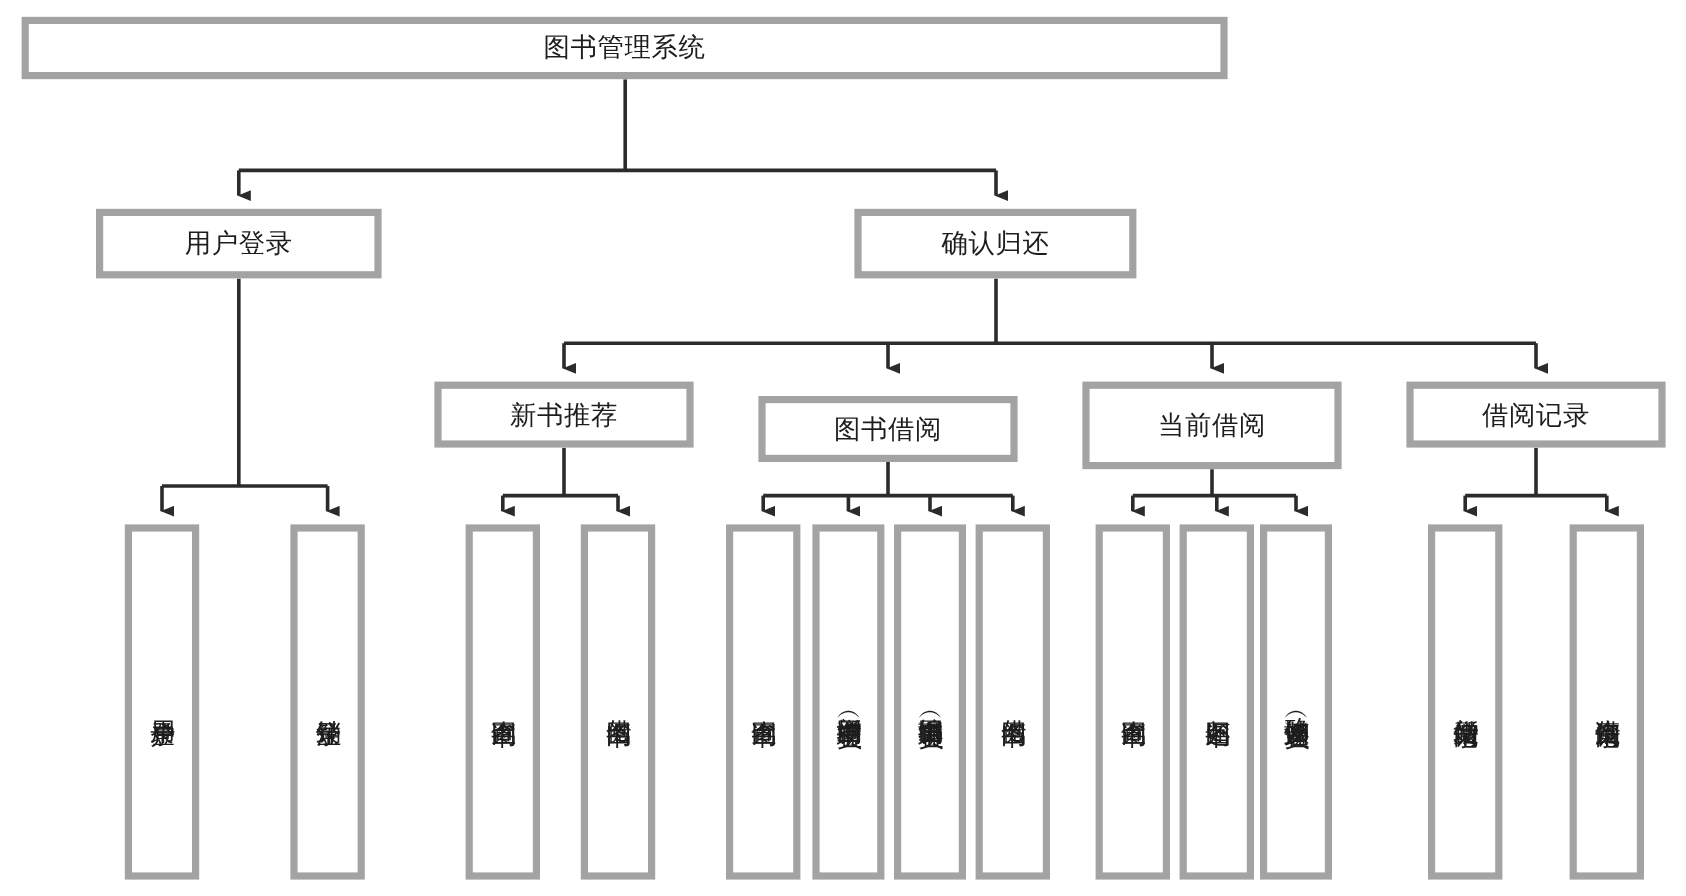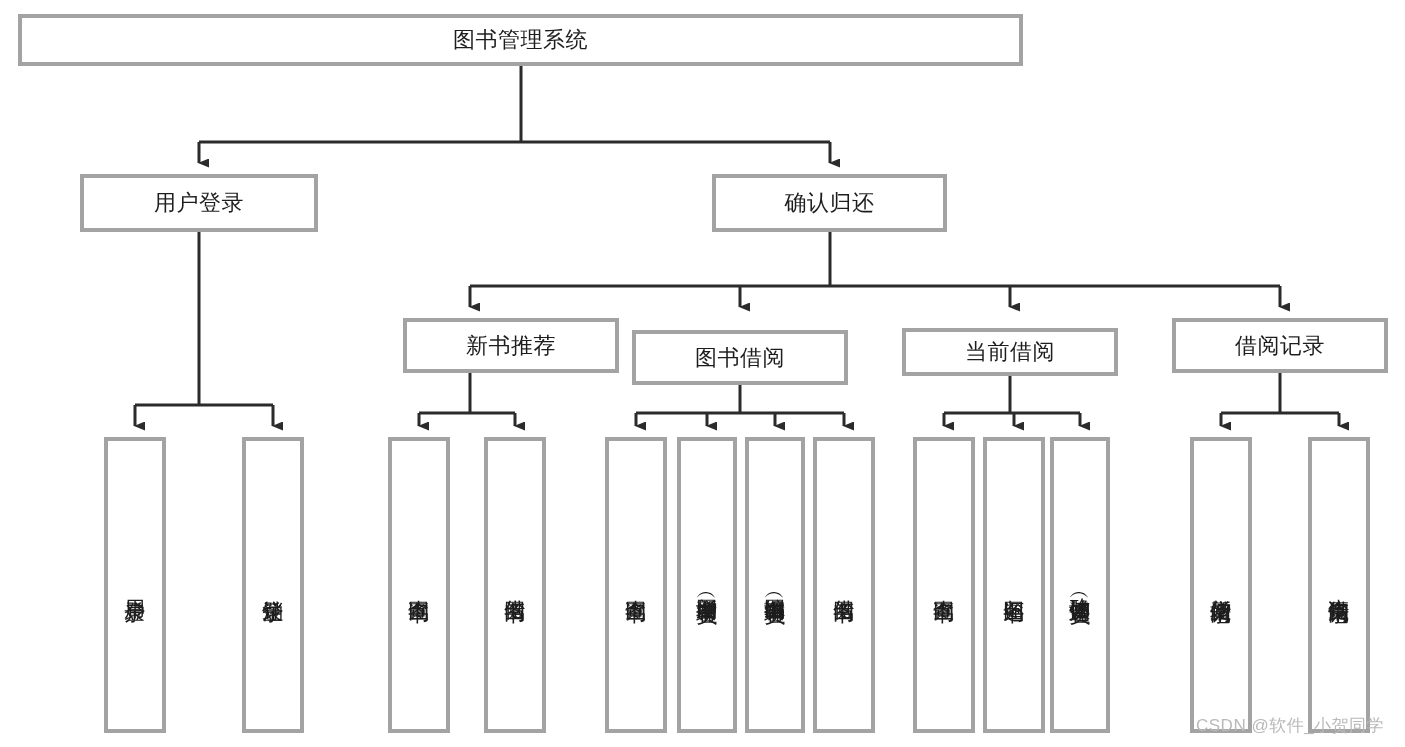--- a/index.html
+++ b/index.html
@@ -20,21 +20,21 @@
   svg#diagram-svg {
     position: absolute;
     left: 0;
     top: 0;
     width: 1405px;
     height: 747px;
   }
   .node-box {
     position: absolute;
     box-sizing: border-box;
-    border: 4px solid #a3a3a3;
+    border: 6px solid #a3a3a3;
     background: #ffffff;
     display: flex;
     align-items: center;
     justify-content: center;
     color: #1d1d1d;
   }
   .node-label-h {
     font-size: 22px;
     line-height: 1.15;
     letter-spacing: 0.5px;
@@ -110,27 +110,27 @@
   <div id="nodes-layer">
       <div class="node-box" style="left: 18px; top: 14px; width: 1005px; height: 52px;">
         <span class="node-label-h">图书管理系统</span>
       </div>
       <div class="node-box" style="left: 80px; top: 174px; width: 238px; height: 58px;">
         <span class="node-label-h">用户登录</span>
       </div>
       <div class="node-box" style="left: 712px; top: 174px; width: 235px; height: 58px;">
         <span class="node-label-h">确认归还</span>
       </div>
-      <div class="node-box" style="left: 362px; top: 318px; width: 216px; height: 55px; margin-left: 41px;">
+      <div class="node-box" style="left: 362px; top: 318px; width: 216px; height: 55px;">
         <span class="node-label-h">新书推荐</span>
       </div>
       <div class="node-box" style="left: 632px; top: 318px; width: 216px; height: 55px; margin-top: 12px;">
         <span class="node-label-h">图书借阅</span>
       </div>
-      <div class="node-box" style="left: 902px; top: 318px; width: 216px; height: 48px; margin-top: 10px;">
+      <div class="node-box" style="left: 902px; top: 318px; width: 216px; height: 73px;">
         <span class="node-label-h">当前借阅</span>
       </div>
       <div class="node-box" style="left: 1172px; top: 318px; width: 216px; height: 55px; font-family: Liberation Serif, serif;">
         <span class="node-label-h">借阅记录</span>
       </div>
       <div class="node-box" style="left: 104px; top: 437px; width: 62px; height: 296px;">
         <span class="node-label-v">用户登录</span>
       </div>
       <div class="node-box" style="left: 242px; top: 437px; width: 62px; height: 296px;">
         <span class="node-label-v">注销登录</span>
@@ -163,14 +163,13 @@
         <span class="node-label-v">确认归还（管理员）</span>
       </div>
       <div class="node-box" style="left: 1190px; top: 437px; width: 62px; height: 296px;">
         <span class="node-label-v">新增借阅记录</span>
       </div>
       <div class="node-box" style="left: 1308px; top: 437px; width: 62px; height: 296px;">
         <span class="node-label-v">查询借阅记录</span>
       </div>
     </div>
 
-  <div class="watermark" style="left:1196px; top:714px;">CSDN @软件_小贺同学</div>
 </div>
 
 </body></html>

